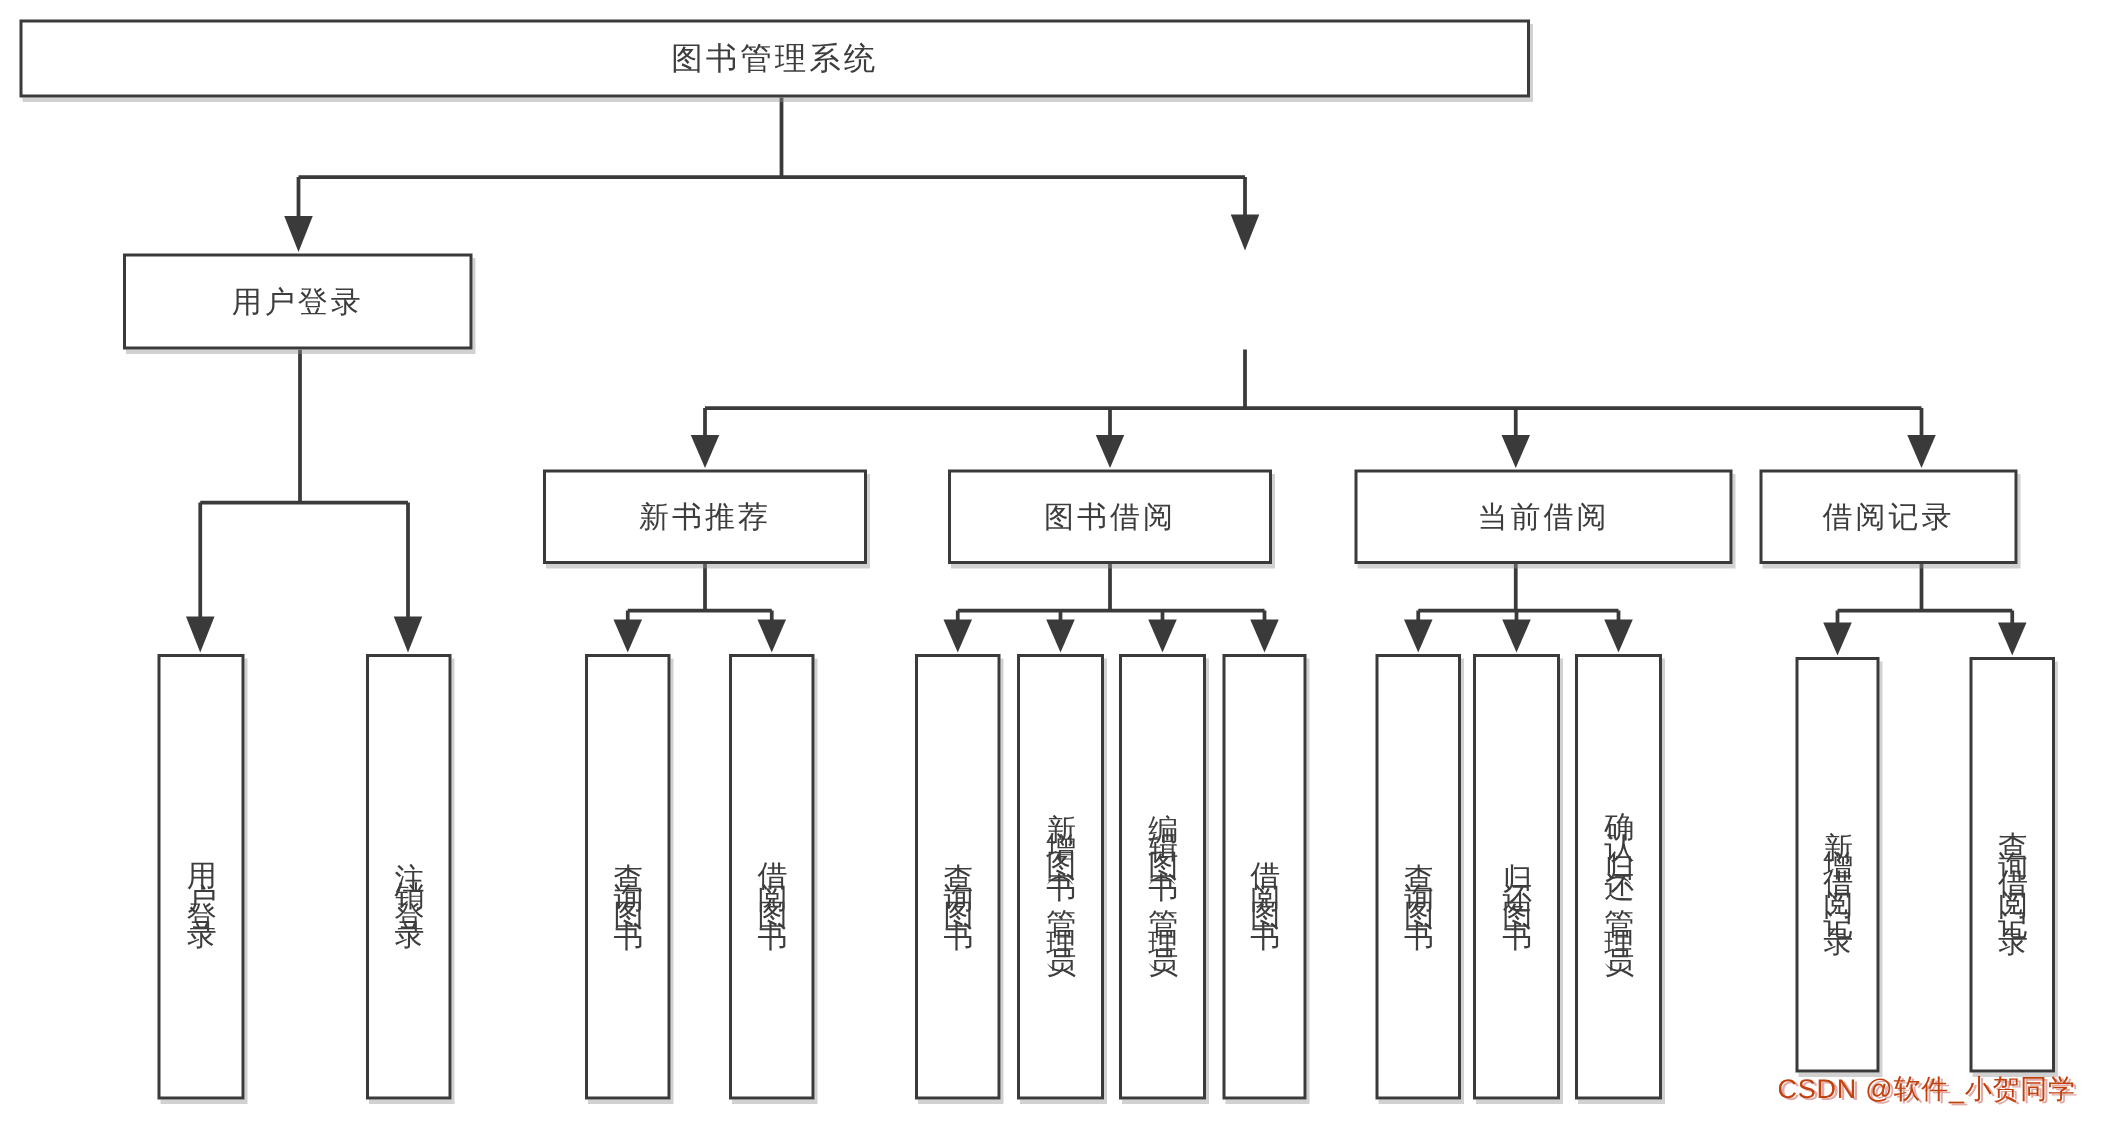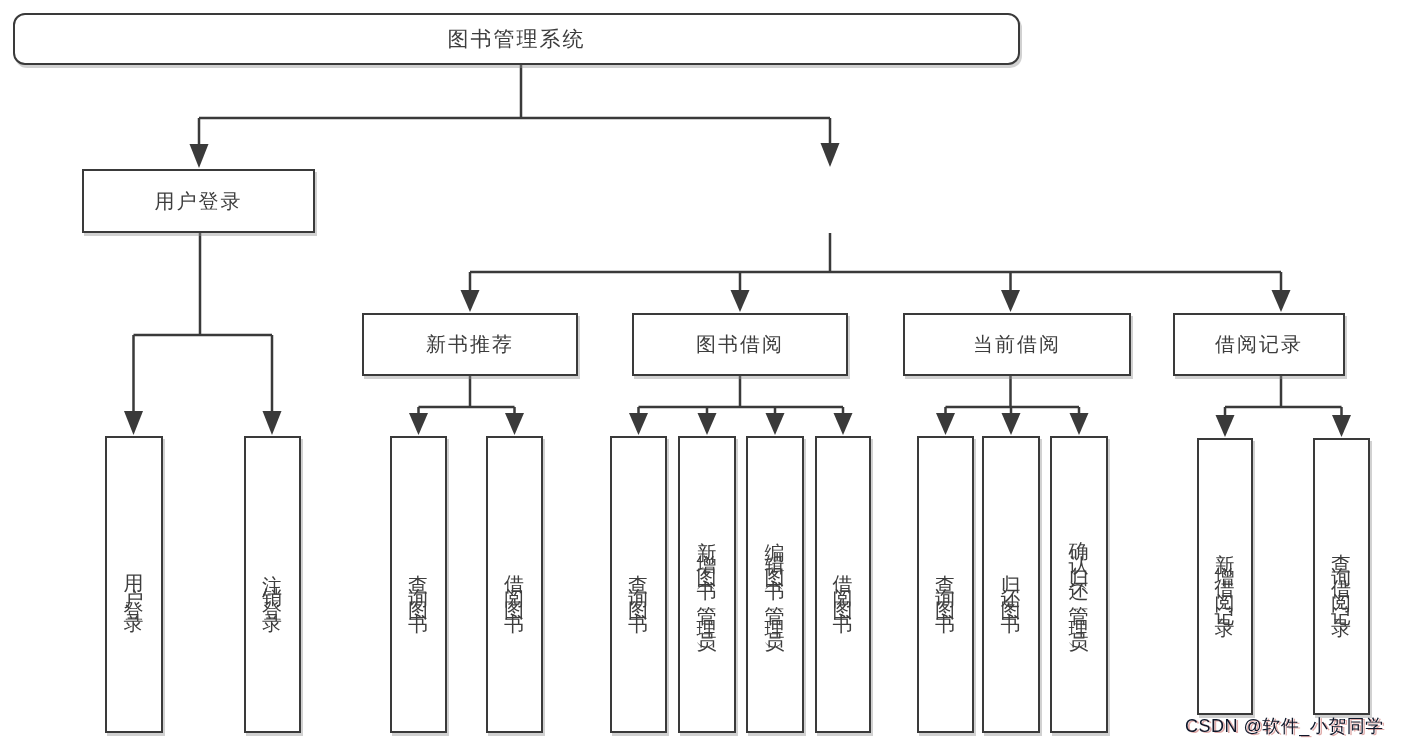--- a/index.html
+++ b/index.html
@@ -8,28 +8,28 @@
     position:relative;width:1405px;height:747px;background:#ffffff;overflow:hidden;
   }
   .wires{position:absolute;left:0;top:0;z-index:1;}
   .node{
     position:absolute;box-sizing:border-box;z-index:2;
     border:2.5px solid #3a3a3a;background:#ffffff;color:#3d3d3d;
     display:flex;align-items:center;justify-content:center;
     box-shadow:2px 3px 0 rgba(145,145,145,0.42);
   }
   .h-node{font-size:20px;letter-spacing:2px;white-space:nowrap;}
-  .root-node{font-size:21px;border-radius:12px;}
+  .root-node{font-size:21px;}
   .v-node span{
     writing-mode:vertical-rl;text-orientation:mixed;
     font-size:20px;line-height:1;letter-spacing:13px;
   }
   .watermark{
     position:absolute;left:1185px;top:714px;z-index:5;
-    font-size:18px;letter-spacing:0.5px;color:#0f172a;
+    font-size:18px;letter-spacing:0.5px;color:#c2410c;
     text-shadow:2px 1px 0 rgba(195,88,84,0.5);
     white-space:nowrap;
   }
 </style>
 </head>
 <body>
 
 <div class="stage">
 
   <svg class="wires" width="1405" height="747" viewBox="0 0 1405 747">
@@ -72,21 +72,21 @@
   <div class="node h-node" style="left:82px;top:169px;width:233px;height:64px;">
     <span>用户登录</span>
   </div>
 
   <div class="node h-node" style="left:362px;top:313px;width:216px;height:63px;text-align:center;">
     <span>新书推荐</span>
   </div>
   <div class="node h-node" style="left:632px;top:313px;width:216px;height:63px;">
     <span>图书借阅</span>
   </div>
-  <div class="node h-node" style="left:903px;top:313px;width:228px;height:63px;">
+  <div class="node h-node" style="left:903px;top:313px;width:252px;height:63px;">
     <span>当前借阅</span>
   </div>
   <div class="node h-node" style="left:1173px;top:313px;width:172px;height:63px;">
     <span>借阅记录</span>
   </div>
 
   <div class="node v-node" style="left:105px;top:436px;width:58px;height:297px;">
     <span>用户登录</span>
   </div>
   <div class="node v-node" style="left:244px;top:436px;width:57px;height:297px;">

